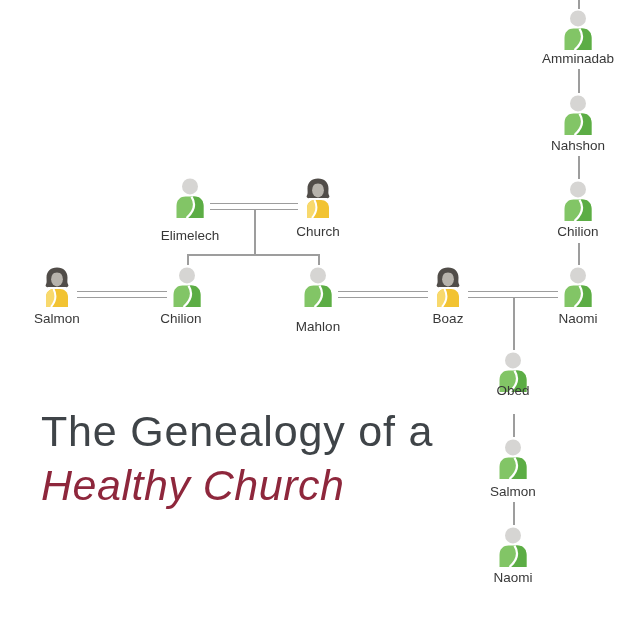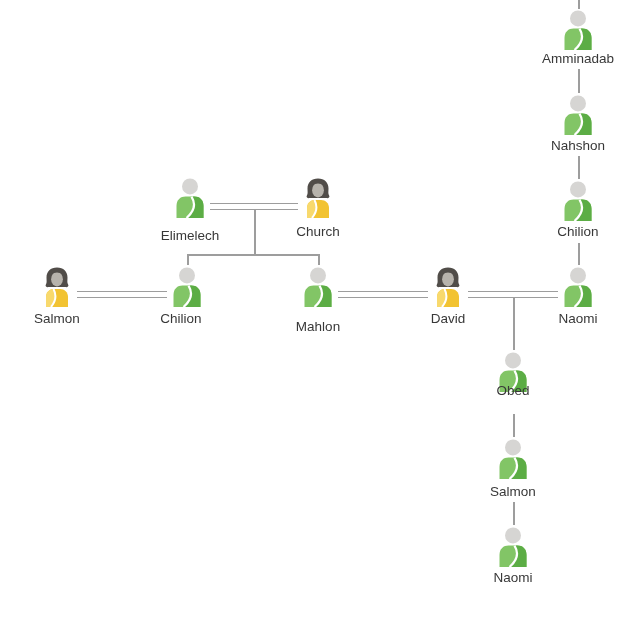--- a/index.html
+++ b/index.html
@@ -120,21 +120,21 @@
         </svg></div>
       <div class="person-label" style="left: 263px; top: 311px; margin-top: 8px;">Mahlon</div>
       <div class="person-icon" style="left: 428px; top: 267px;"><svg width="40" height="40" viewBox="0 0 40 40">
           <path d="M20,0.5 C13.5,0.5 9.5,4.5 9.5,10.5 C9.5,13.5 10.1,15.6 8.9,17.6 C7.8,19.4 9.5,20.4 11.5,20.1 L28.5,20.1 C30.5,20.4 32.2,19.4 31.1,17.6 C29.9,15.6 30.5,13.5 30.5,10.5 C30.5,4.5 26.5,0.5 20,0.5 Z" fill="#514d49"></path>
           <ellipse cx="20" cy="12.2" rx="5.9" ry="7.2" fill="#b7b3ac"></ellipse>
           <path d="M20,1.5 C14.5,1.5 11.5,5 12,8.8 C14.5,6.2 17,5.4 20,5.4 C23,5.4 25.5,6.2 28,8.8 C28.5,5 25.5,1.5 20,1.5 Z" fill="#514d49"></path>
           <path d="M9,40 L9,30 C9,25 12.5,22 17,22 L23,22 C27.5,22 31,25 31,30 L31,40 Z" fill="#f2c332"></path>
           <path d="M16.5,22 C19.6,28 19.1,34 14,40 L9,40 L9,30 C9,25 12.5,22 17,22 Z" fill="#f8d96d"></path>
           <path d="M16.5,22 C19.6,28 19.1,34 14,40" stroke="#ffffff" stroke-width="2" fill="none"></path>
         </svg></div>
-      <div class="person-label" style="left: 393px; top: 311px;">David</div>
+      <div class="person-label" style="left: 393px; top: 311px;">Boaz</div>
       <div class="person-icon" style="left: 493px; top: 352px;"><svg width="40" height="40" viewBox="0 0 40 40">
           <circle cx="20" cy="8.4" r="8" fill="#d6d5d3"></circle>
           <path d="M6.5,40 L6.5,28 C6.5,21.8 10.5,18.6 15.5,18.6 L24.5,18.6 C29.5,18.6 33.5,21.8 33.5,28 L33.5,40 Z" fill="#82c566"></path>
           <path d="M21.5,18.6 C25.8,25.5 24.6,33 16.5,40 L33.5,40 L33.5,28 C33.5,21.8 29.5,18.6 24.5,18.6 Z" fill="#5cad45"></path>
           <path d="M21.5,18.6 C25.8,25.5 24.6,33 16.5,40" stroke="#ffffff" stroke-width="2.2" fill="none"></path>
         </svg></div>
       <div class="person-label" style="left: 458px; top: 383px;">Obed</div>
       <div class="person-icon" style="left: 493px; top: 439px;"><svg width="40" height="40" viewBox="0 0 40 40">
           <circle cx="20" cy="8.4" r="8" fill="#d6d5d3"></circle>
           <path d="M6.5,40 L6.5,28 C6.5,21.8 10.5,18.6 15.5,18.6 L24.5,18.6 C29.5,18.6 33.5,21.8 33.5,28 L33.5,40 Z" fill="#82c566"></path>
@@ -144,14 +144,16 @@
       <div class="person-label" style="left: 458px; top: 484px;">Salmon</div>
       <div class="person-icon" style="left: 493px; top: 527px;"><svg width="40" height="40" viewBox="0 0 40 40">
           <circle cx="20" cy="8.4" r="8" fill="#d6d5d3"></circle>
           <path d="M6.5,40 L6.5,28 C6.5,21.8 10.5,18.6 15.5,18.6 L24.5,18.6 C29.5,18.6 33.5,21.8 33.5,28 L33.5,40 Z" fill="#82c566"></path>
           <path d="M21.5,18.6 C25.8,25.5 24.6,33 16.5,40 L33.5,40 L33.5,28 C33.5,21.8 29.5,18.6 24.5,18.6 Z" fill="#5cad45"></path>
           <path d="M21.5,18.6 C25.8,25.5 24.6,33 16.5,40" stroke="#ffffff" stroke-width="2.2" fill="none"></path>
         </svg></div>
       <div class="person-label" style="left: 458px; top: 570px;">Naomi</div>
     </div>
   <div class="title-block">
+    <div class="title-line1">The Genealogy of a</div>
+    <div class="title-line2">Healthy Church</div>
   </div>
 </div>
 
 </body></html>

